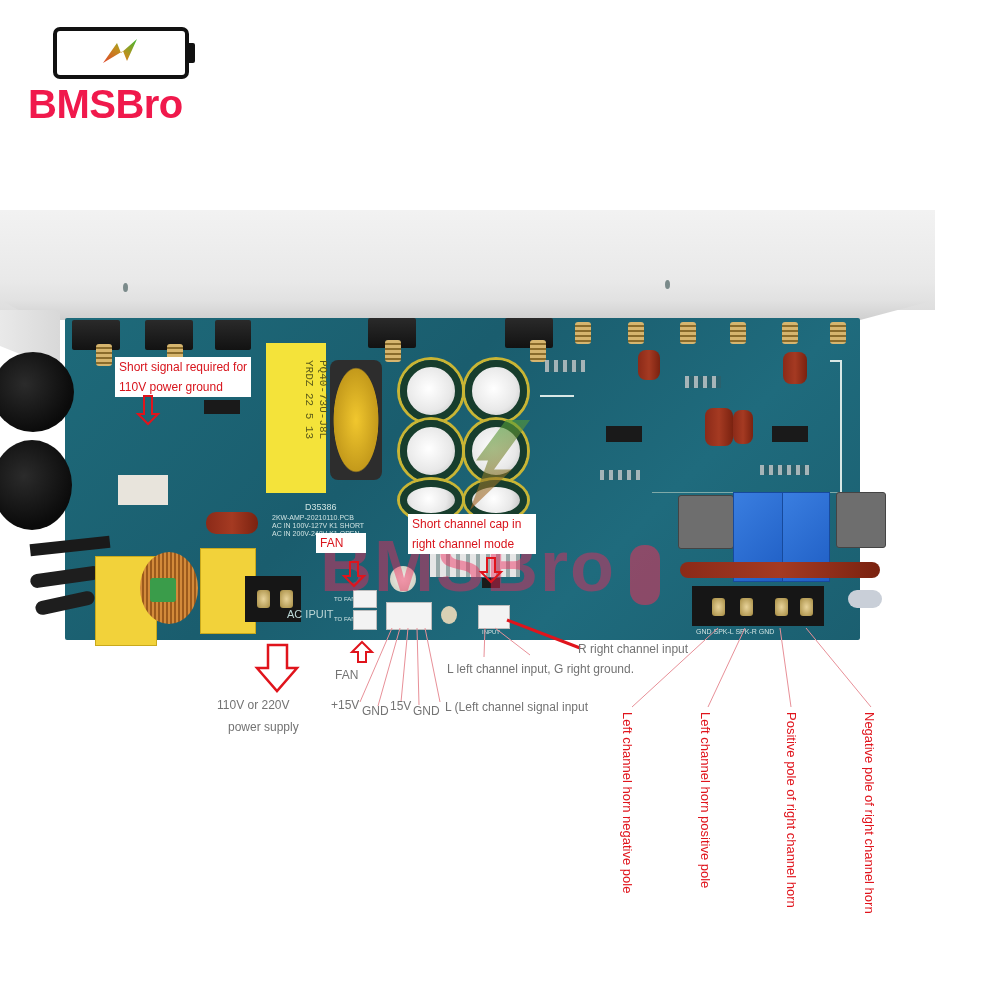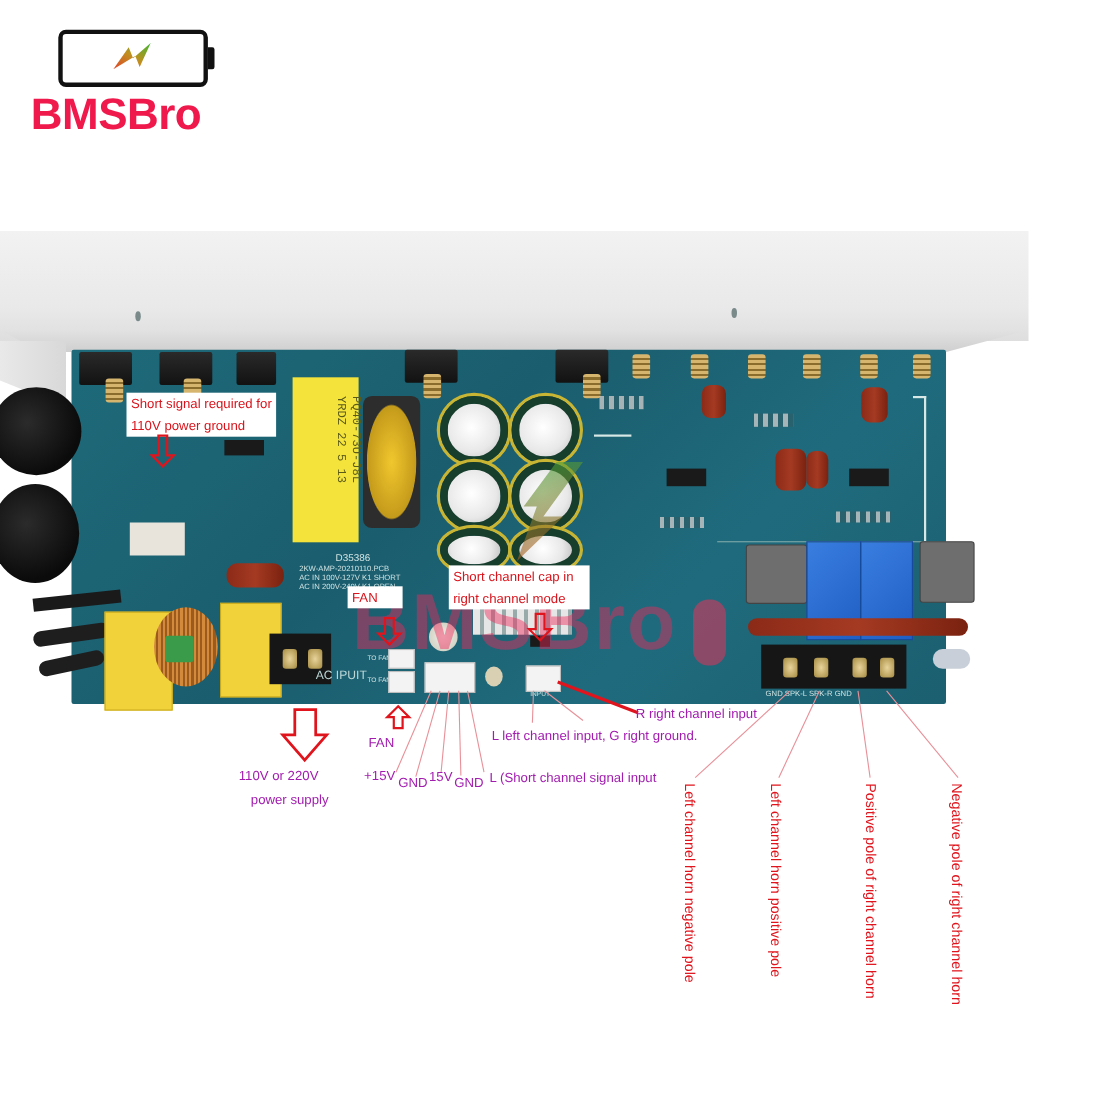--- a/index.html
+++ b/index.html
@@ -39,21 +39,21 @@
   .connector-white { background: #f3f3f3; border: 1px solid #bdbdbd; }
   .silk { color: #cfe3e2; font-size: 7px; font-family: "Liberation Sans", sans-serif; white-space: nowrap; }
   .heatsink-cube { background: #6e6e6e; border: 1px solid #444; border-radius: 3px; }
 
   
   .watermark { left: 320px; top: 525px; font-size: 72px; font-weight: bold; color: rgba(240, 40, 90, 0.45); letter-spacing: 2px; font-family: "Liberation Sans", sans-serif; }
   .wm-bolt { left: 470px; top: 420px; width: 60px; height: 90px; background: linear-gradient(160deg, rgba(60,170,60,0.6), rgba(200,80,30,0.6)); clip-path: polygon(60% 0, 100% 0, 40% 55%, 70% 55%, 0 100%, 30% 45%, 10% 45%); }
 
   
   .label-box { background: #ffffff; color: #d8141c; font-size: 12px; line-height: 20px; padding: 0 4px; white-space: nowrap; }
-  .label { color: #a21caf; font-size: 12px; white-space: nowrap; line-height: 14px; text-align: center; }
+  .label { color: #737373; font-size: 12px; white-space: nowrap; line-height: 14px; text-align: center; }
   .vlabel { color: #e0141c; font-size: 13px; writing-mode: vertical-rl; white-space: nowrap; }
 </style>
 </head>
 <body>
 
 <div class="abs logo-battery">
   <svg width="128" height="44" viewBox="0 0 128 44">
     <defs>
       <linearGradient id="bolt" x1="0" y1="1" x2="1" y2="0">
         <stop offset="0" stop-color="#e0452a"></stop>
@@ -226,21 +226,21 @@
 
 <div class="abs label" style="left:335px; top:668px;">FAN</div>
 
 <div class="abs label" style="left:217px; top:698px;">110V or 220V</div>
 <div class="abs label" style="left:228px; top:720px;">power supply</div>
 
 <div class="abs label" style="left:331px; top:698px;">+15V</div>
 <div class="abs label" style="left:362px; top:704px;">GND</div>
 <div class="abs label" style="left:390px; top:699px;">15V</div>
 <div class="abs label" style="left:413px; top:704px;">GND</div>
-<div class="abs label" style="left:445px; top:700px;">L (Short channel signal input</div>
+<div class="abs label" style="left:445px; top:700px;">L (Left channel signal input</div>
 
 <div class="abs label" style="left:578px; top:642px;">R right channel input</div>
 <div class="abs label" style="left:447px; top:662px;">L left channel input, G right ground.</div>
 
 <div class="abs vlabel" style="left:620px; top:712px;">Left channel horn negative pole</div>
 <div class="abs vlabel" style="left:698px; top:712px;">Left channel horn positive pole</div>
 <div class="abs vlabel" style="left:784px; top:712px;">Positive pole of right channel horn</div>
 <div class="abs vlabel" style="left:862px; top:712px;">Negative pole of right channel horn</div>
 
 </body></html>

